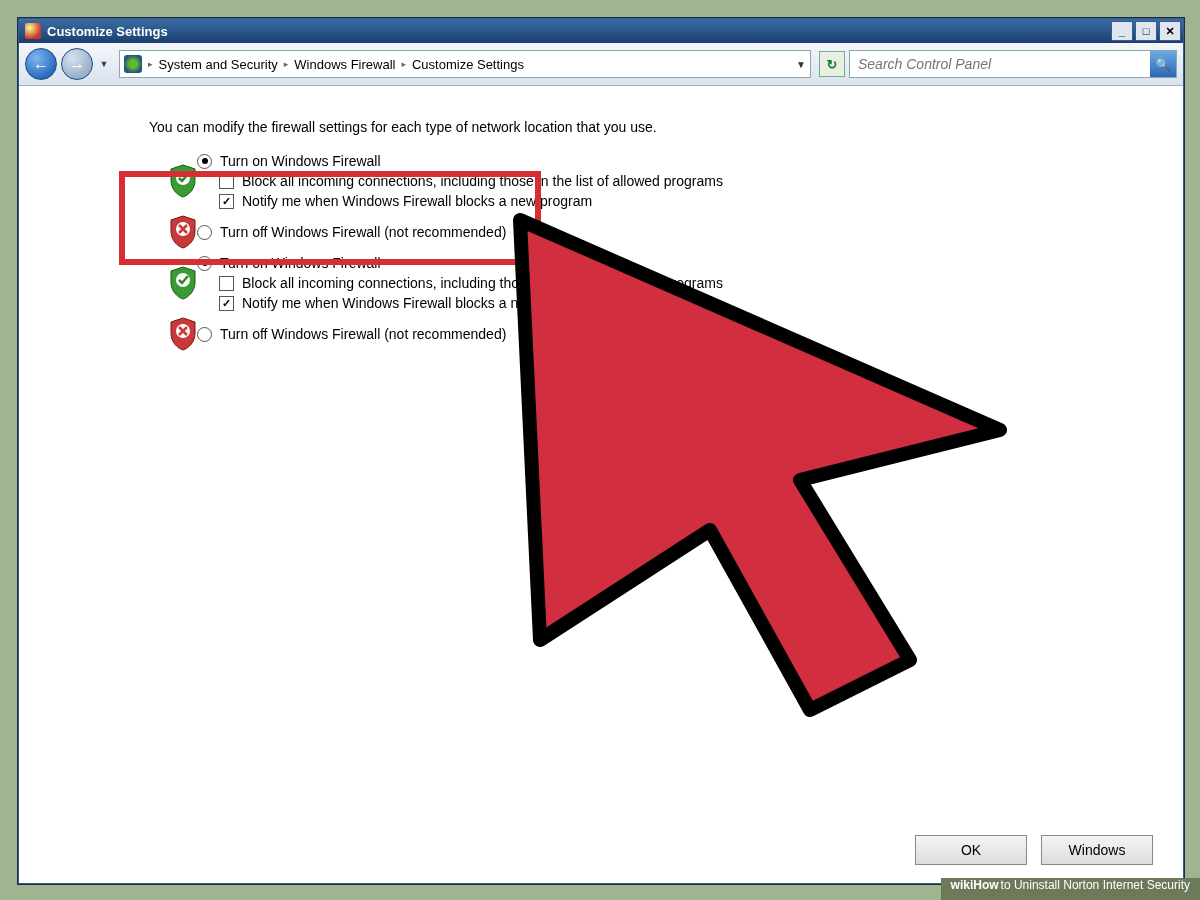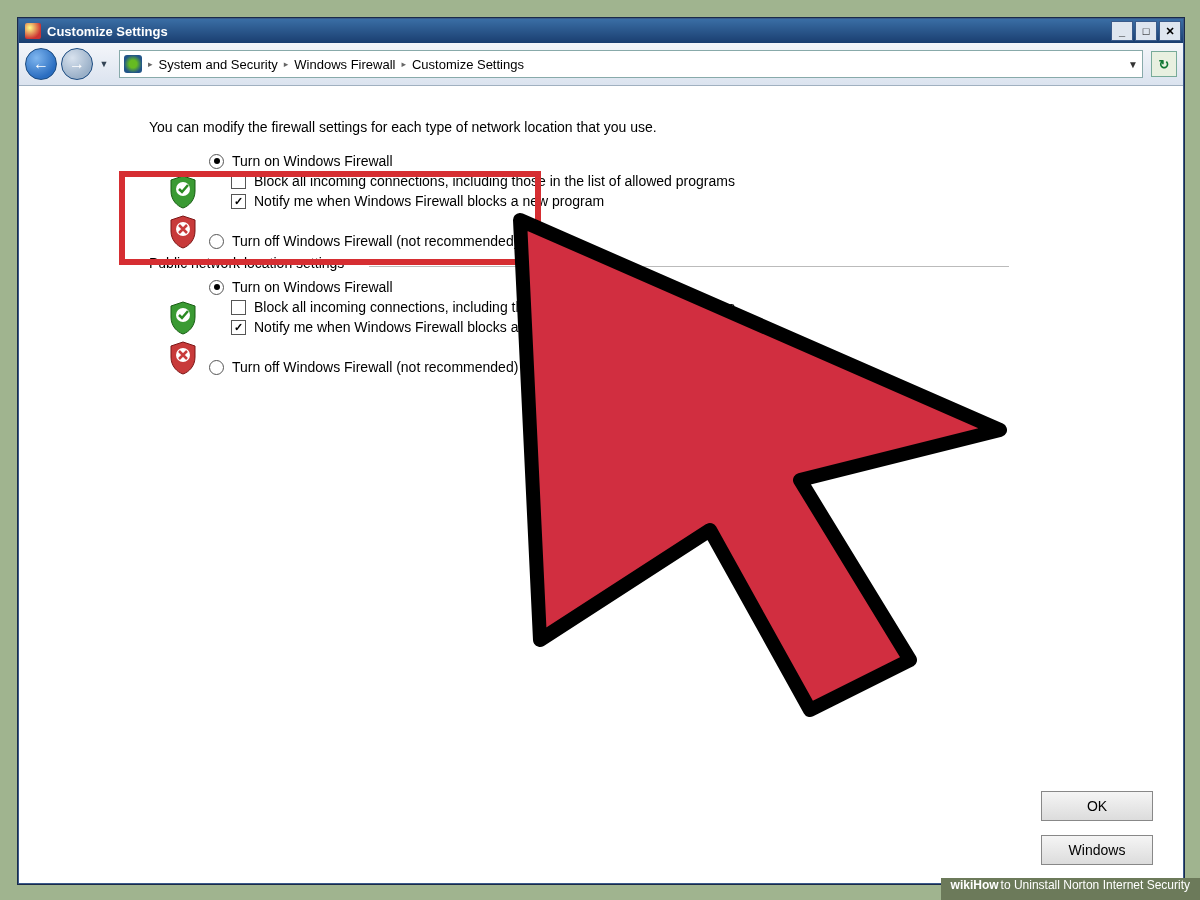--- a/index.html
+++ b/index.html
@@ -24,31 +24,31 @@
   .refresh{width:24px;height:24px;background:#e8f0e0;border:1px solid #7a9;display:flex;align-items:center;justify-content:center;color:#173;font-weight:bold;}
   .search{width:320px;height:26px;background:#fff;border:1px solid #8aa;display:flex;align-items:center;padding:0 0 0 6px;}
   .search input{flex:1;border:none;outline:none;font-size:14px;font-style:italic;color:#777;}
   .search .sbtn{width:26px;height:26px;background:linear-gradient(to bottom,#6ea8e8,#2a68b8);display:flex;align-items:center;justify-content:center;color:#fff;font-size:13px;}
   
   .content{position:absolute;left:130px;top:100px;right:40px;}
   .content h2{font-size:15px;font-weight:bold;margin:0 0 8px 0;}
   .content p.desc{margin:0 0 18px 0;font-size:14px;}
   .section-title{font-size:14px;margin:4px 0 8px 0;}
   .section-underline{border-bottom:1px solid #bbb;height:1px;margin-bottom:10px;}
-  .opt-row{display:flex;align-items:flex-end;gap:12px;margin:6px 0 6px 20px;}
+  .opt-row{display:flex;align-items:center;margin:6px 0 6px 20px;}
   .shield{width:28px;height:34px;flex-shrink:0;}
   .radio-block{display:flex;flex-direction:column;gap:4px;}
   .radio-line{display:flex;align-items:center;gap:8px;font-size:14px;}
   .radio{width:13px;height:13px;border:1px solid #555;border-radius:50%;display:inline-flex;align-items:center;justify-content:center;background:#fff;}
   .radio.sel::after{content:"";width:6px;height:6px;border-radius:50%;background:#000;}
   .check{width:13px;height:13px;border:1px solid #555;background:#fff;display:inline-flex;align-items:center;justify-content:center;font-size:11px;color:#000;font-weight:bold;}
   .sub{margin-left:58px;}
   .highlight{position:absolute;border:6px solid #d62e32;pointer-events:none;}
   
-  .btnbar{position:absolute;bottom:18px;right:30px;display:flex;gap:14px;flex-direction:column;}
+  .btnbar{position:absolute;bottom:18px;right:30px;display:flex;gap:14px;}
   .btn{width:110px;height:28px;background:linear-gradient(to bottom,#f5f5f5,#dcdcdc);border:1px solid #888;display:flex;align-items:center;justify-content:center;font-size:14px;}
   
   .bigcursor{position:absolute;left:480px;top:200px;pointer-events:none;}
   
   .wh-footer{position:absolute;right:0;bottom:0;height:22px;background:#6c7a5a;color:#fff;font-size:12px;padding:0 10px;display:flex;white-space:nowrap;}
   .wh-footer b{font-weight:bold;margin-right:2px;}
 </style>
 </head>
 <body>
 
@@ -71,20 +71,24 @@
       <div class="cp-icon"></div>
       <span class="sep">▸</span>
       <span class="crumb">System and Security</span>
       <span class="sep">▸</span>
       <span class="crumb">Windows Firewall</span>
       <span class="sep">▸</span>
       <span class="crumb">Customize Settings</span>
       <span class="addr-drop">▼</span>
     </div>
     <div class="refresh">↻</div>
+    <div class="search">
+      <input placeholder="Search Control Panel" style="">
+      <div class="sbtn">🔍</div>
+    </div>
   </div>
 
   <div class="content">
     <p class="desc">You can modify the firewall settings for each type of network location that you use.</p>
 
     <div class="opt-row">
       <svg class="shield" viewBox="0 0 28 34">
         <path d="M14 1 L26 5 V16 C26 25 20 31 14 33 C8 31 2 25 2 16 V5 Z" fill="#3a9a33" stroke="#175c12" stroke-width="1"></path>
         <circle cx="14" cy="14" r="7" fill="#fff"></circle>
         <path d="M10 14 l3 3 l6 -7" stroke="#2a8a22" stroke-width="2.5" fill="none"></path>
@@ -111,24 +115,20 @@
         <path d="M10 10 l8 8 M18 10 l-8 8" stroke="#c83a3a" stroke-width="2.5"></path>
       </svg>
       <div class="radio-block">
         <div class="radio-line">
           <span class="radio"></span>
           <span>Turn off Windows Firewall (not recommended)</span>
         </div>
       </div>
     </div>
 
-    <div style="position:relative;margin-top:6px;">
-      <div class="section-title">Public network location settings</div>
-      <div class="section-underline" style="margin-left:220px;width:640px;position:absolute;top:10px;"></div>
-    </div>
     <div class="opt-row">
       <svg class="shield" viewBox="0 0 28 34">
         <path d="M14 1 L26 5 V16 C26 25 20 31 14 33 C8 31 2 25 2 16 V5 Z" fill="#3a9a33" stroke="#175c12" stroke-width="1"></path>
         <circle cx="14" cy="14" r="7" fill="#fff"></circle>
         <path d="M10 14 l3 3 l6 -7" stroke="#2a8a22" stroke-width="2.5" fill="none"></path>
       </svg>
       <div class="radio-block">
         <div class="radio-line">
           <span class="radio sel"></span>
           <span>Turn on Windows Firewall</span>

